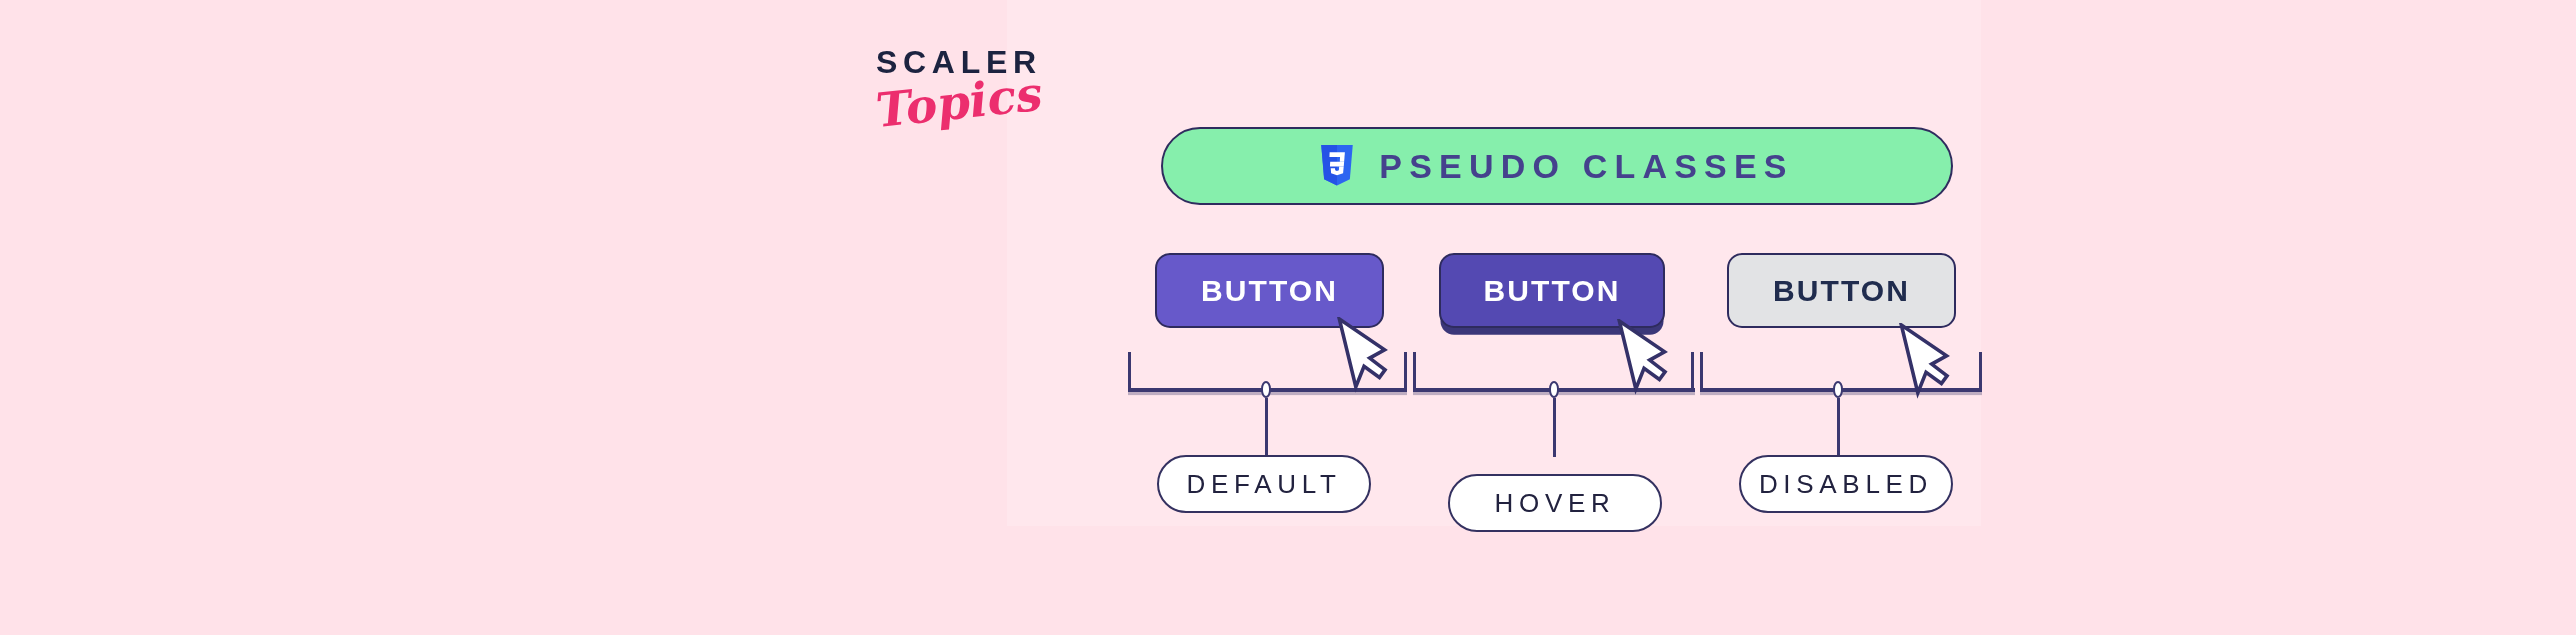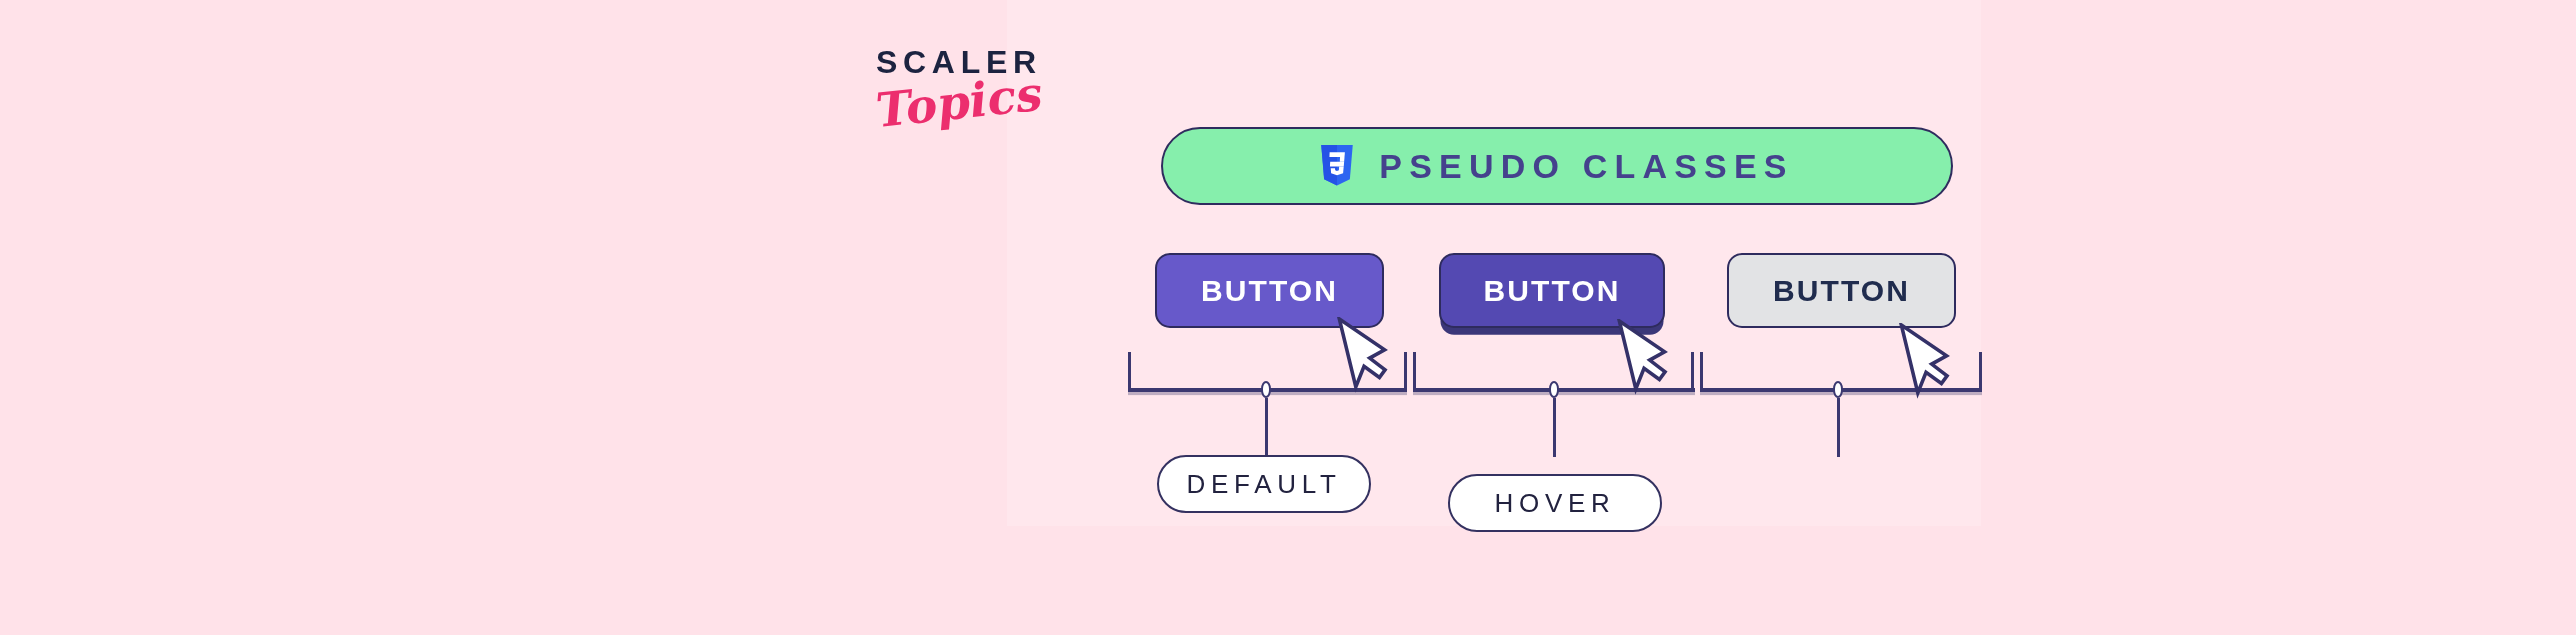--- a/index.html
+++ b/index.html
@@ -134,15 +134,16 @@
   <div class="drop" style="left:1553px"></div>
 
   <div class="stub" style="left:1700px"></div>
   <div class="stub" style="left:1979px"></div>
   <div class="bar" style="left:1700px;width:282px"></div>
   <div class="node" style="left:1833px"></div>
   <div class="drop" style="left:1837px"></div>
 
   <div class="label-pill label-default">DEFAULT</div>
   <div class="label-pill label-hover">HOVER</div>
+  <div class="label-pill label-disabled">DISABLED</div>
 
 </div>
 
 
 </body></html>

